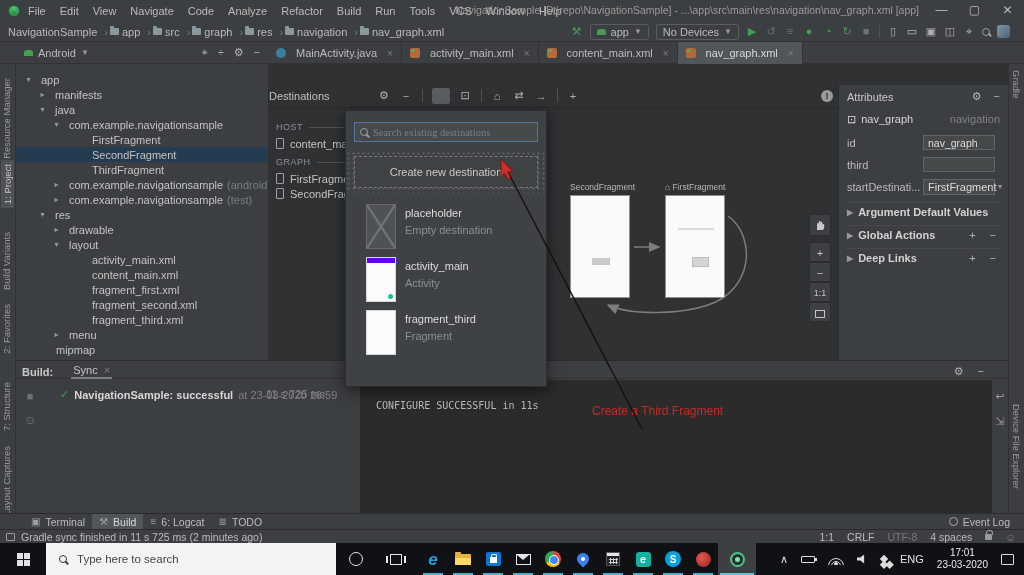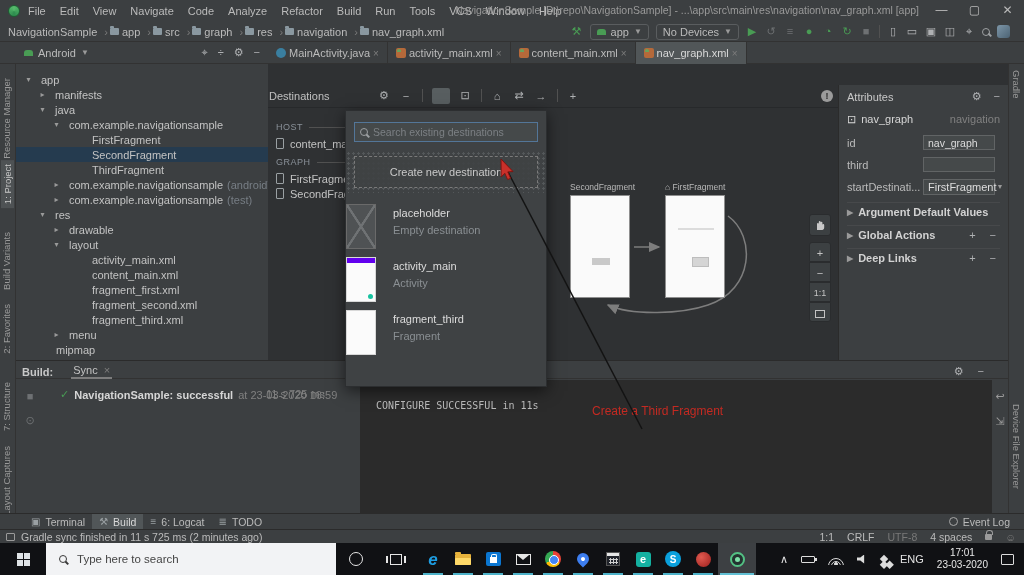--- a/index.html
+++ b/index.html
@@ -29,21 +29,21 @@
 .robot{width:9px;height:6px;background:#499c54;border-radius:3px 3px 0 0;display:inline-block}
 .avatar{width:13px;height:13px;border-radius:3px;background:linear-gradient(135deg,#7d96a8,#4c6374)}
 .mag{width:8px;height:8px;border:1.5px solid #9da0a2;border-radius:50%;position:relative;display:inline-block}
 .mag::after{content:"";position:absolute;width:4px;height:1.5px;background:#9da0a2;transform:rotate(45deg);right:-3px;bottom:-1px}
 .mag.dark{border-color:#3a3a3a}.mag.dark::after{background:#3a3a3a}
 
 .tabrow{position:absolute;left:0;top:42px;width:1024px;height:22px;background:#3c3f41;border-bottom:1px solid #323232;display:flex}
 .proj-head{width:252px;margin-left:16px;display:flex;align-items:center;gap:5px;padding-left:8px}
 .proj-head .hics{margin-left:auto;display:flex;gap:10px;margin-right:8px;color:#afb1b3}
 .etabs{display:flex;height:22px}
-.etab{display:flex;align-items:center;gap:3px;padding:0 8px;color:#bbb;border-right:1px solid #323232}
+.etab{display:flex;align-items:center;gap:10px;padding:0 8px;color:#bbb;border-right:1px solid #323232}
 .etab.active{background:#515658;color:#d8d8d8}
 .etab .close{color:#7d7d7d;font-size:10px}
 .etab .close::before{content:"×"}
 .fi{width:10px;height:10px;display:inline-flex;align-items:center;justify-content:center;border-radius:2px;font-size:7px;flex:0 0 auto}
 .fi.java{border-radius:50%;background:#3a7fa0;color:#dff0f7}
 .fi.xml{background:#b5693a;color:#ffe9d2;position:relative}
 .fi.xml::before{content:"";position:absolute;top:1px;left:1px;width:4px;height:3px;background:#69a35b;border-radius:2px 2px 0 0}
 
 .lstrip{position:absolute;left:0;top:64px;width:16px;height:449px;background:#3c3f41;border-right:1px solid #323232}
 .rstrip{position:absolute;right:0;top:64px;width:16px;height:449px;background:#3c3f41;border-left:1px solid #323232}
@@ -86,26 +86,26 @@
 .zbtn{width:22px;background:#3c4042;border:1px solid #2a2c2e;border-radius:3px;color:#c3c3c3;text-align:center}
 .hand{top:150px}
 .zstack{top:178px}
 .zstack .zbtn{border-radius:0;height:20px;line-height:20px}
 .zstack .zbtn:first-child{border-radius:3px 3px 0 0}
 .zstack .zbtn:last-child{border-radius:0 0 3px 3px}
 .fitic{display:inline-block;width:10px;height:8px;border:1px solid #c3c3c3;position:relative;top:1px}
 
 .popup{position:absolute;left:77px;top:46px;width:202px;height:277px;background:#3f4244;border:1px solid #2c2e30;box-shadow:0 4px 14px rgba(0,0,0,.55);z-index:20}
 .psearch{margin:11px 8px 0;height:20px;border:1px solid #537699;background:#45494a;display:flex;align-items:center;gap:5px;padding:0 5px}
-.psearch input{flex:1;background:transparent;border:none;outline:none;color:#cfcfcf;font-size:10.5px;font-family:Liberation Sans, sans-serif}
+.psearch input{flex:1;background:transparent;border:none;outline:none;color:#cfcfcf;font-size:10.5px;font-family:Liberation Serif, serif}
 .psearch input::placeholder{color:#7c8084}
 .create-wrap{margin-top:9px;padding:5px 8px;background-image:radial-gradient(#54585a 1px,transparent 1.2px);background-size:5px 5px}
 .create-btn{height:32px;border:1px dashed #7a7a7a;display:flex;align-items:center;justify-content:center;color:#c9c9c9;background:rgba(63,66,68,.9)}
 .pitems{margin-top:6px}
-.pitem{display:flex;gap:17px;padding:5px 0;height:53px}
+.pitem{display:flex;gap:9px;padding:5px 20px;height:53px}
 .thumb{width:30px;height:45px;flex:0 0 auto;border:1px solid #6a6a6a;background:#4f5254;position:relative}
 .thumb.ph{background-image:linear-gradient(to top right,transparent 47%,#6f7274 48%,#6f7274 52%,transparent 53%),linear-gradient(to bottom right,transparent 47%,#6f7274 48%,#6f7274 52%,transparent 53%)}
 .thumb.frag,.thumb.act{background:#fbfbfb;border-color:#d8d8d8}
 .thumb.act::before{content:"";position:absolute;top:0;left:0;right:0;height:5px;background:#6200ee}
 .thumb.act::after{content:"";position:absolute;right:2px;bottom:2px;width:5px;height:5px;border-radius:50%;background:#17c3a0}
 .pit-t{color:#dcdcdc;margin-top:3px}
 .pit-s{color:#8a8f93;margin-top:5px}
 
 .attrs{position:absolute;left:570px;top:21px;right:0;bottom:0;background:#3c3f41;border-left:1px solid #2b2b2b;padding:0 8px}
 .attr-head{height:23px;display:flex;align-items:center;color:#c8c8c8}

